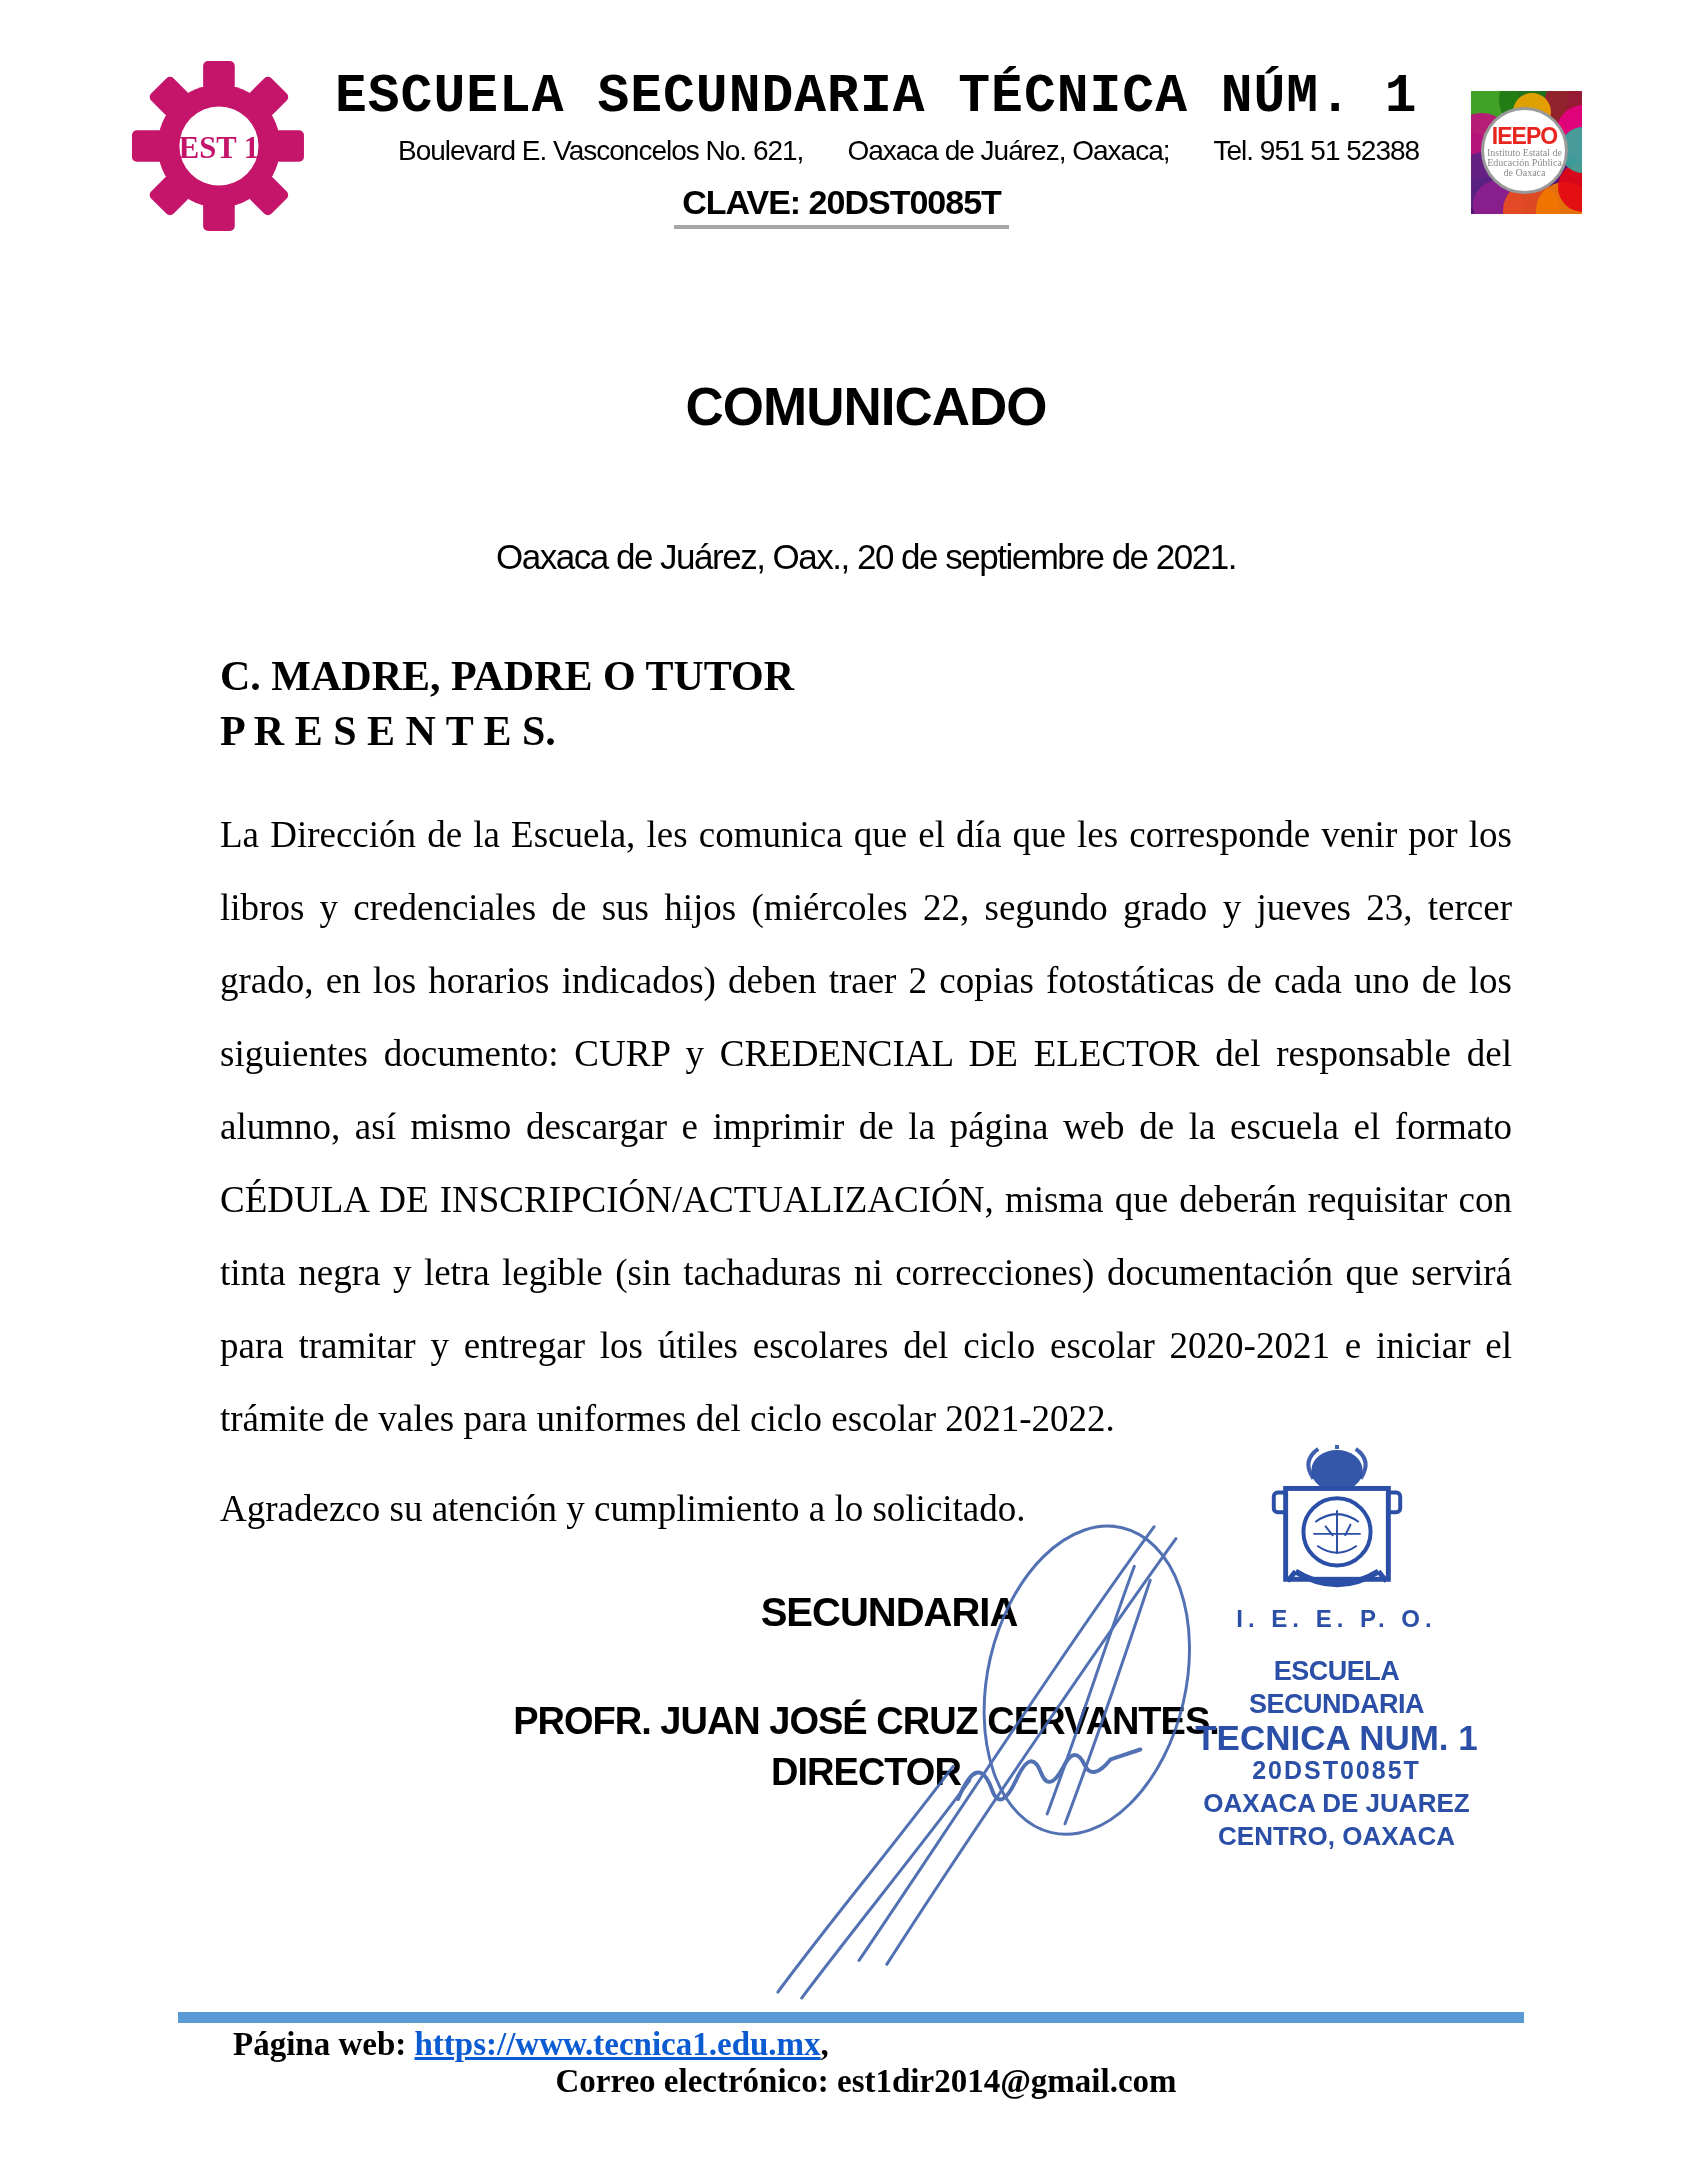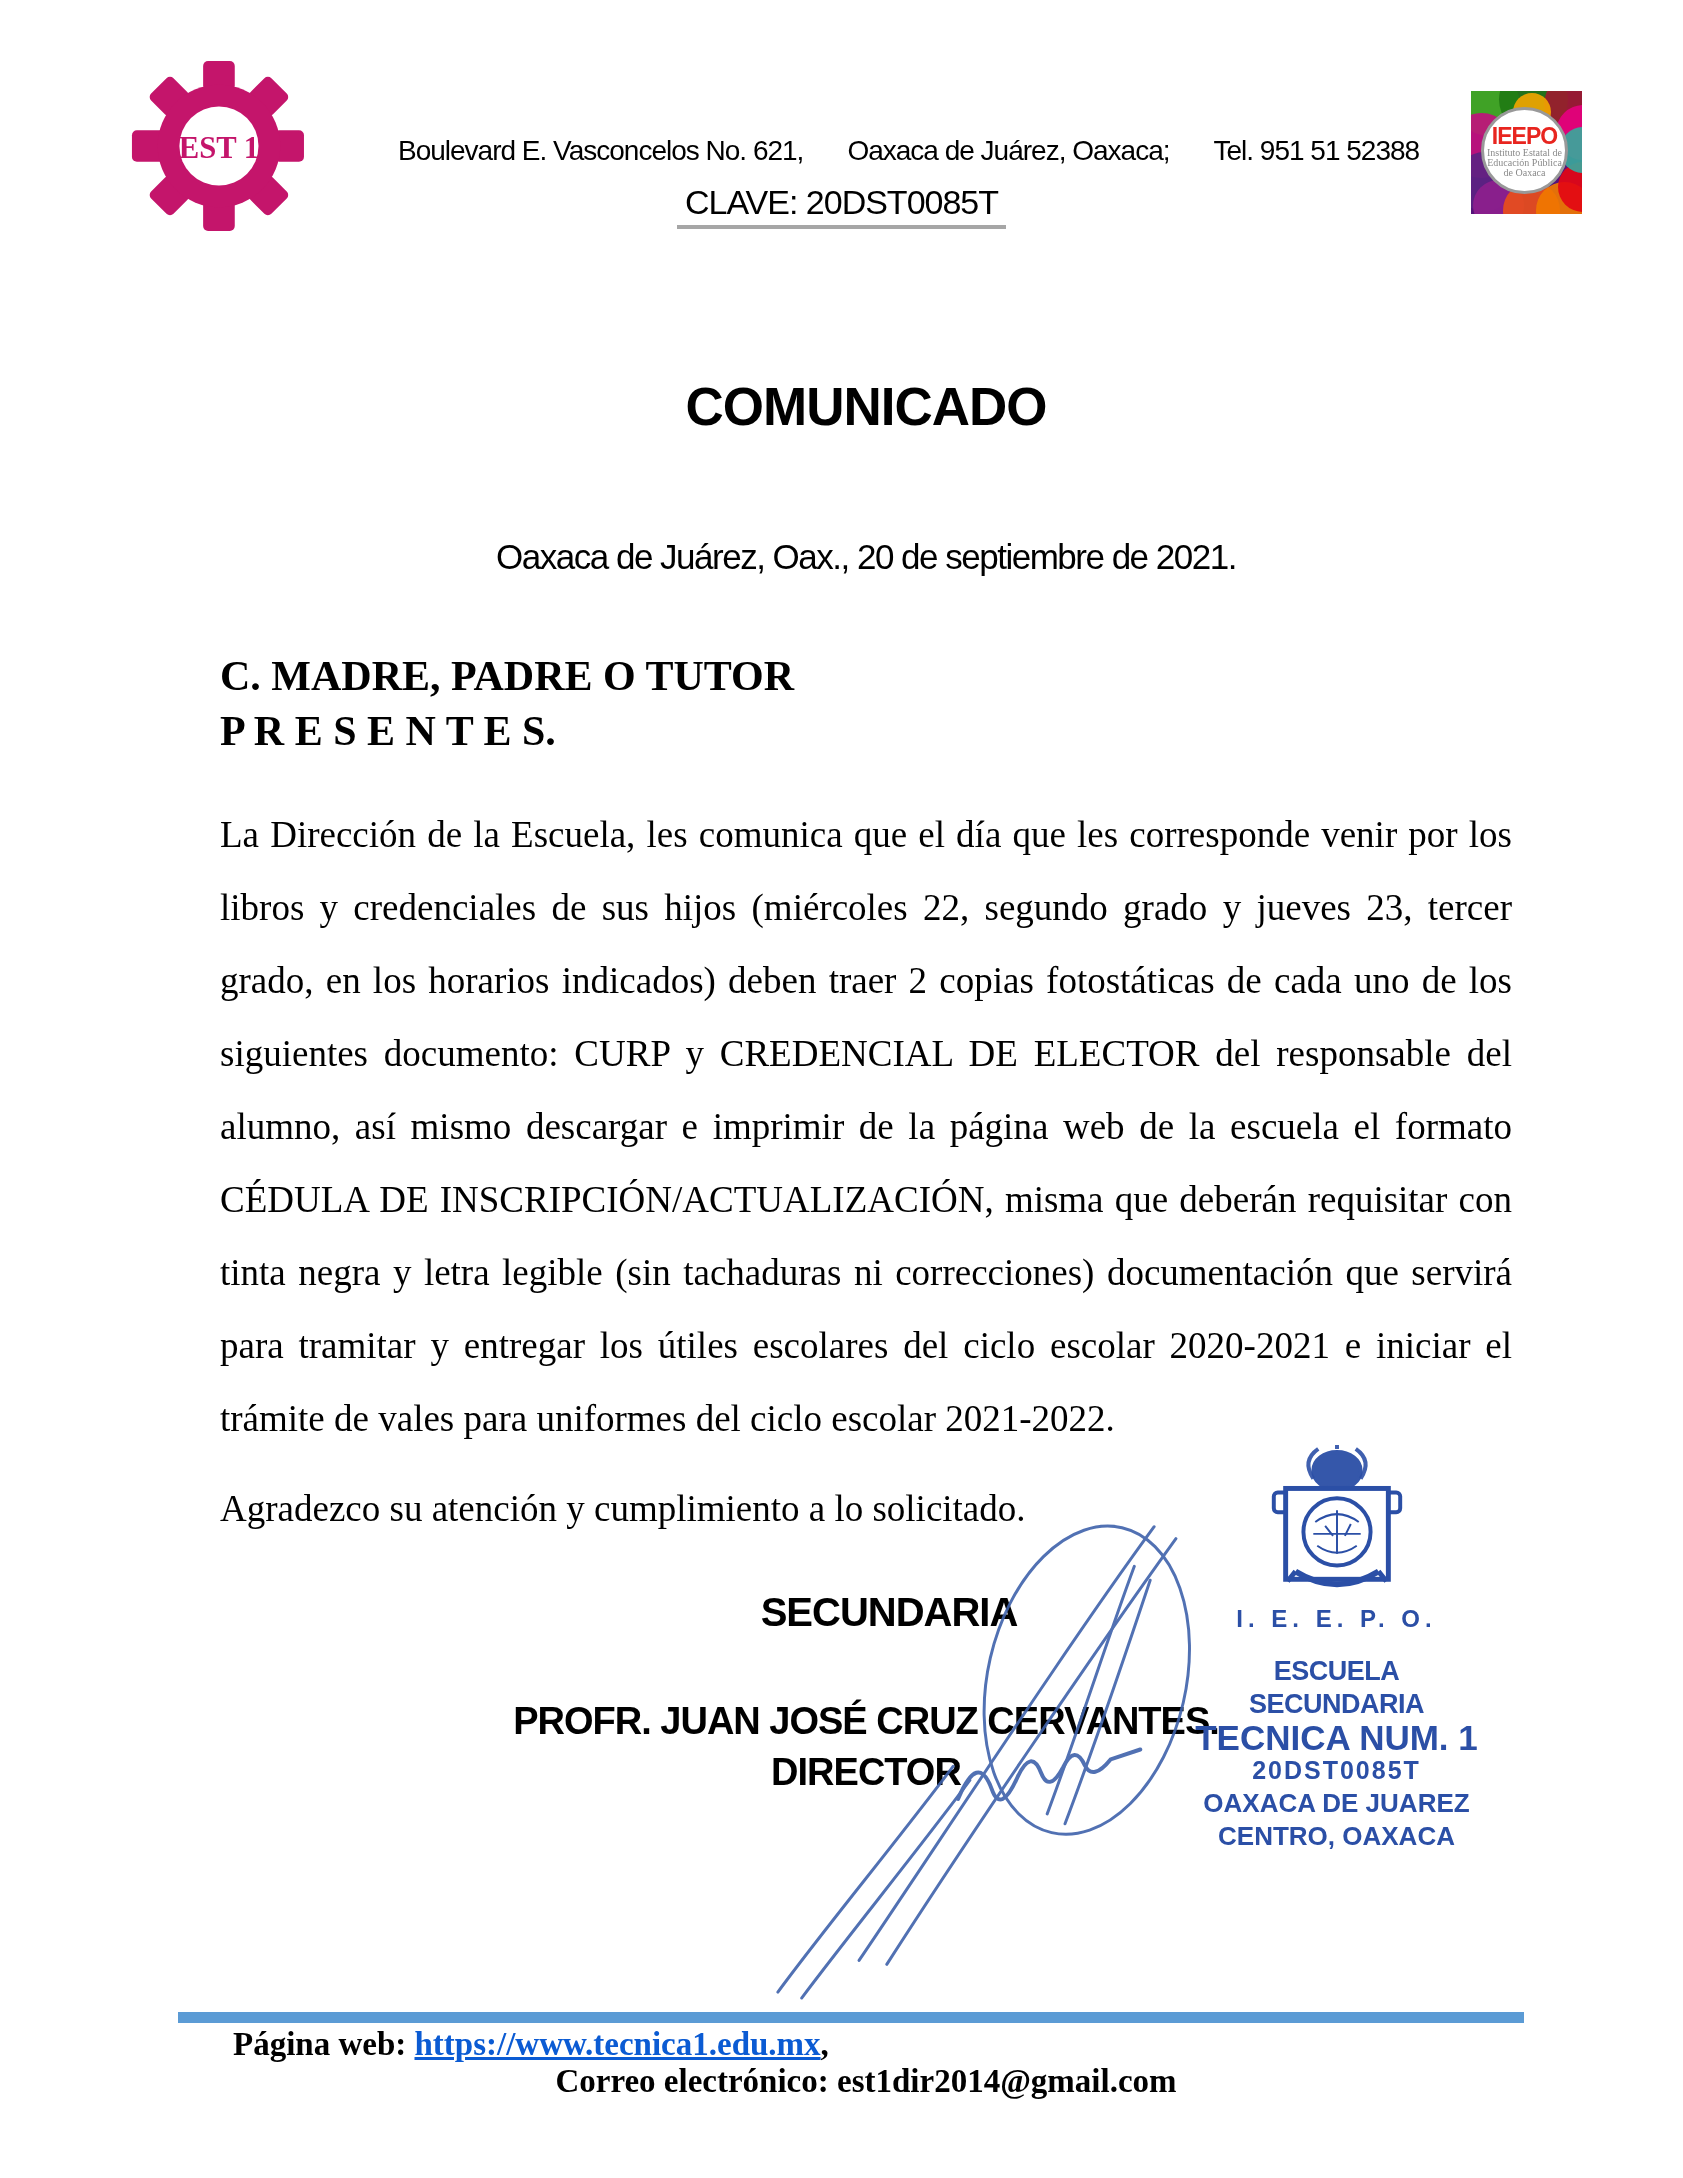--- a/index.html
+++ b/index.html
@@ -13,21 +13,21 @@
   .address-row{position:absolute;left:398px;top:135px;display:flex;gap:44px;white-space:nowrap;
                font-family:"Liberation Sans", sans-serif;font-size:28px;letter-spacing:-1px;}
   .ieepo{position:absolute;left:1471px;top:91px;width:111px;height:123px;overflow:hidden;background:#55137a;}
   .ieepo .dot{position:absolute;border-radius:50%;opacity:.92;}
   .ieepo-disc{position:absolute;left:10px;top:16px;width:87px;height:87px;border-radius:50%;
               background:#fff;border:3px solid #999;box-sizing:border-box;text-align:center;}
   .ieepo-acronym{margin-top:14px;font-family:"Liberation Sans", sans-serif;font-weight:bold;
                  font-size:23px;letter-spacing:-1px;color:#e8251f;line-height:24px;}
   .ieepo-small{font-family:Liberation Serif, serif;font-size:10px;line-height:10px;color:#8a8a8a;}
   .clave{position:absolute;left:0;top:183px;width:1683px;text-align:center;}
-  .clave span{display:inline-block;font-family:"Liberation Sans", sans-serif;font-weight:normal;
+  .clave span{display:inline-block;font-family:"Liberation Sans", sans-serif;font-weight:bold;
               font-size:34px;letter-spacing:-1px;border-bottom:4px solid #a6a6a6;padding:0 8px 3px 8px;}
 
   
   .doc-title{position:absolute;left:220px;top:376px;width:1292px;text-align:center;
              font-family:"Liberation Sans", sans-serif;font-weight:bold;font-size:53px;letter-spacing:-1px;}
   .dateline{position:absolute;left:220px;top:537px;width:1292px;text-align:center;
             font-family:"Liberation Sans", sans-serif;font-size:35px;letter-spacing:-1.5px;}
   .addressee{position:absolute;left:220px;top:649px;font-weight:bold;font-size:42px;line-height:55px;}
 
   .letter-flow{position:absolute;left:220px;top:798px;width:1292px;}
@@ -96,20 +96,21 @@
         <g transform="rotate(315 105 88)">
             <rect x="89" y="2" width="32" height="30" rx="5"></rect>
           </g>
         <circle cx="105" cy="88" r="62"></circle>
       </g>
       <circle cx="105" cy="88" r="40" fill="#ffffff"></circle>
       <text x="105" y="100" text-anchor="middle" font-family="Liberation Serif, serif" font-weight="bold" font-size="31" fill="#c4156b">EST 1</text>
     </svg>
   </div>
 
+  <div class="school-name">ESCUELA SECUNDARIA TÉCNICA NÚM. 1</div>
 
   <div class="address-row">
     <span>Boulevard E. Vasconcelos No. 621,</span>
     <span>Oaxaca de Juárez, Oaxaca;</span>
     <span>Tel. 951 51 52388</span>
   </div>
 
   <div class="ieepo">
     <div class="dot" style="left:-14px;top:-18px;width:63px;height:63px;background:#3faf1e;"></div>
     <div class="dot" style="left:28px;top:-26px;width:69px;height:69px;background:#1f7a12;"></div>

